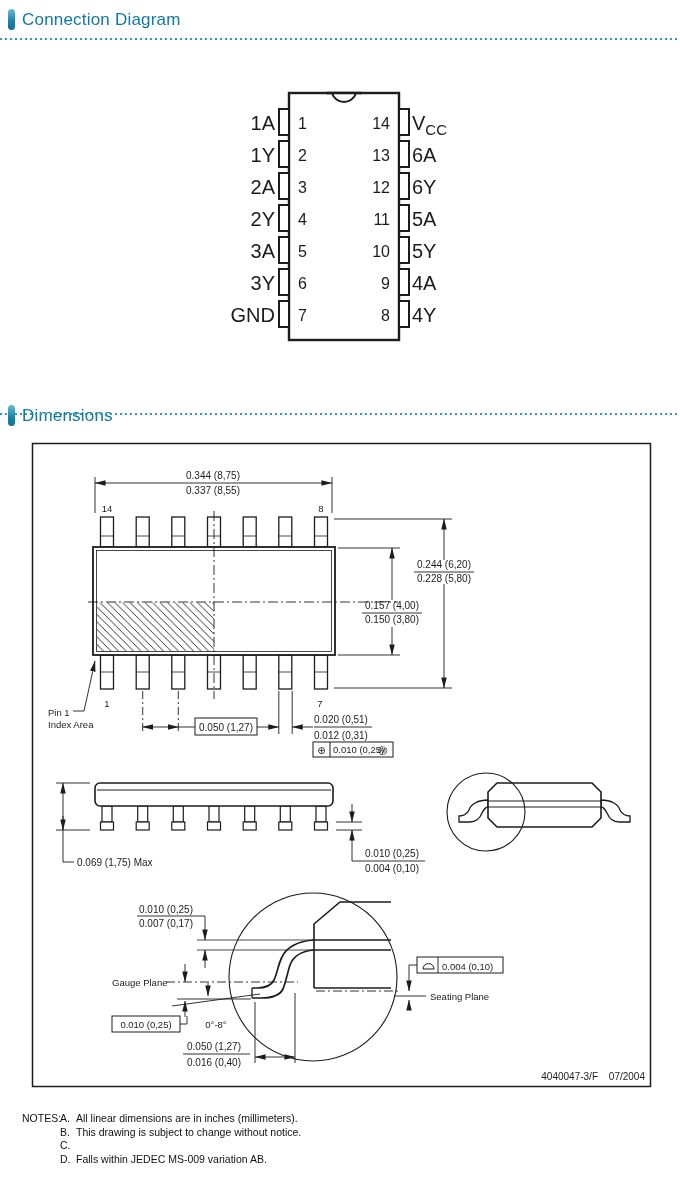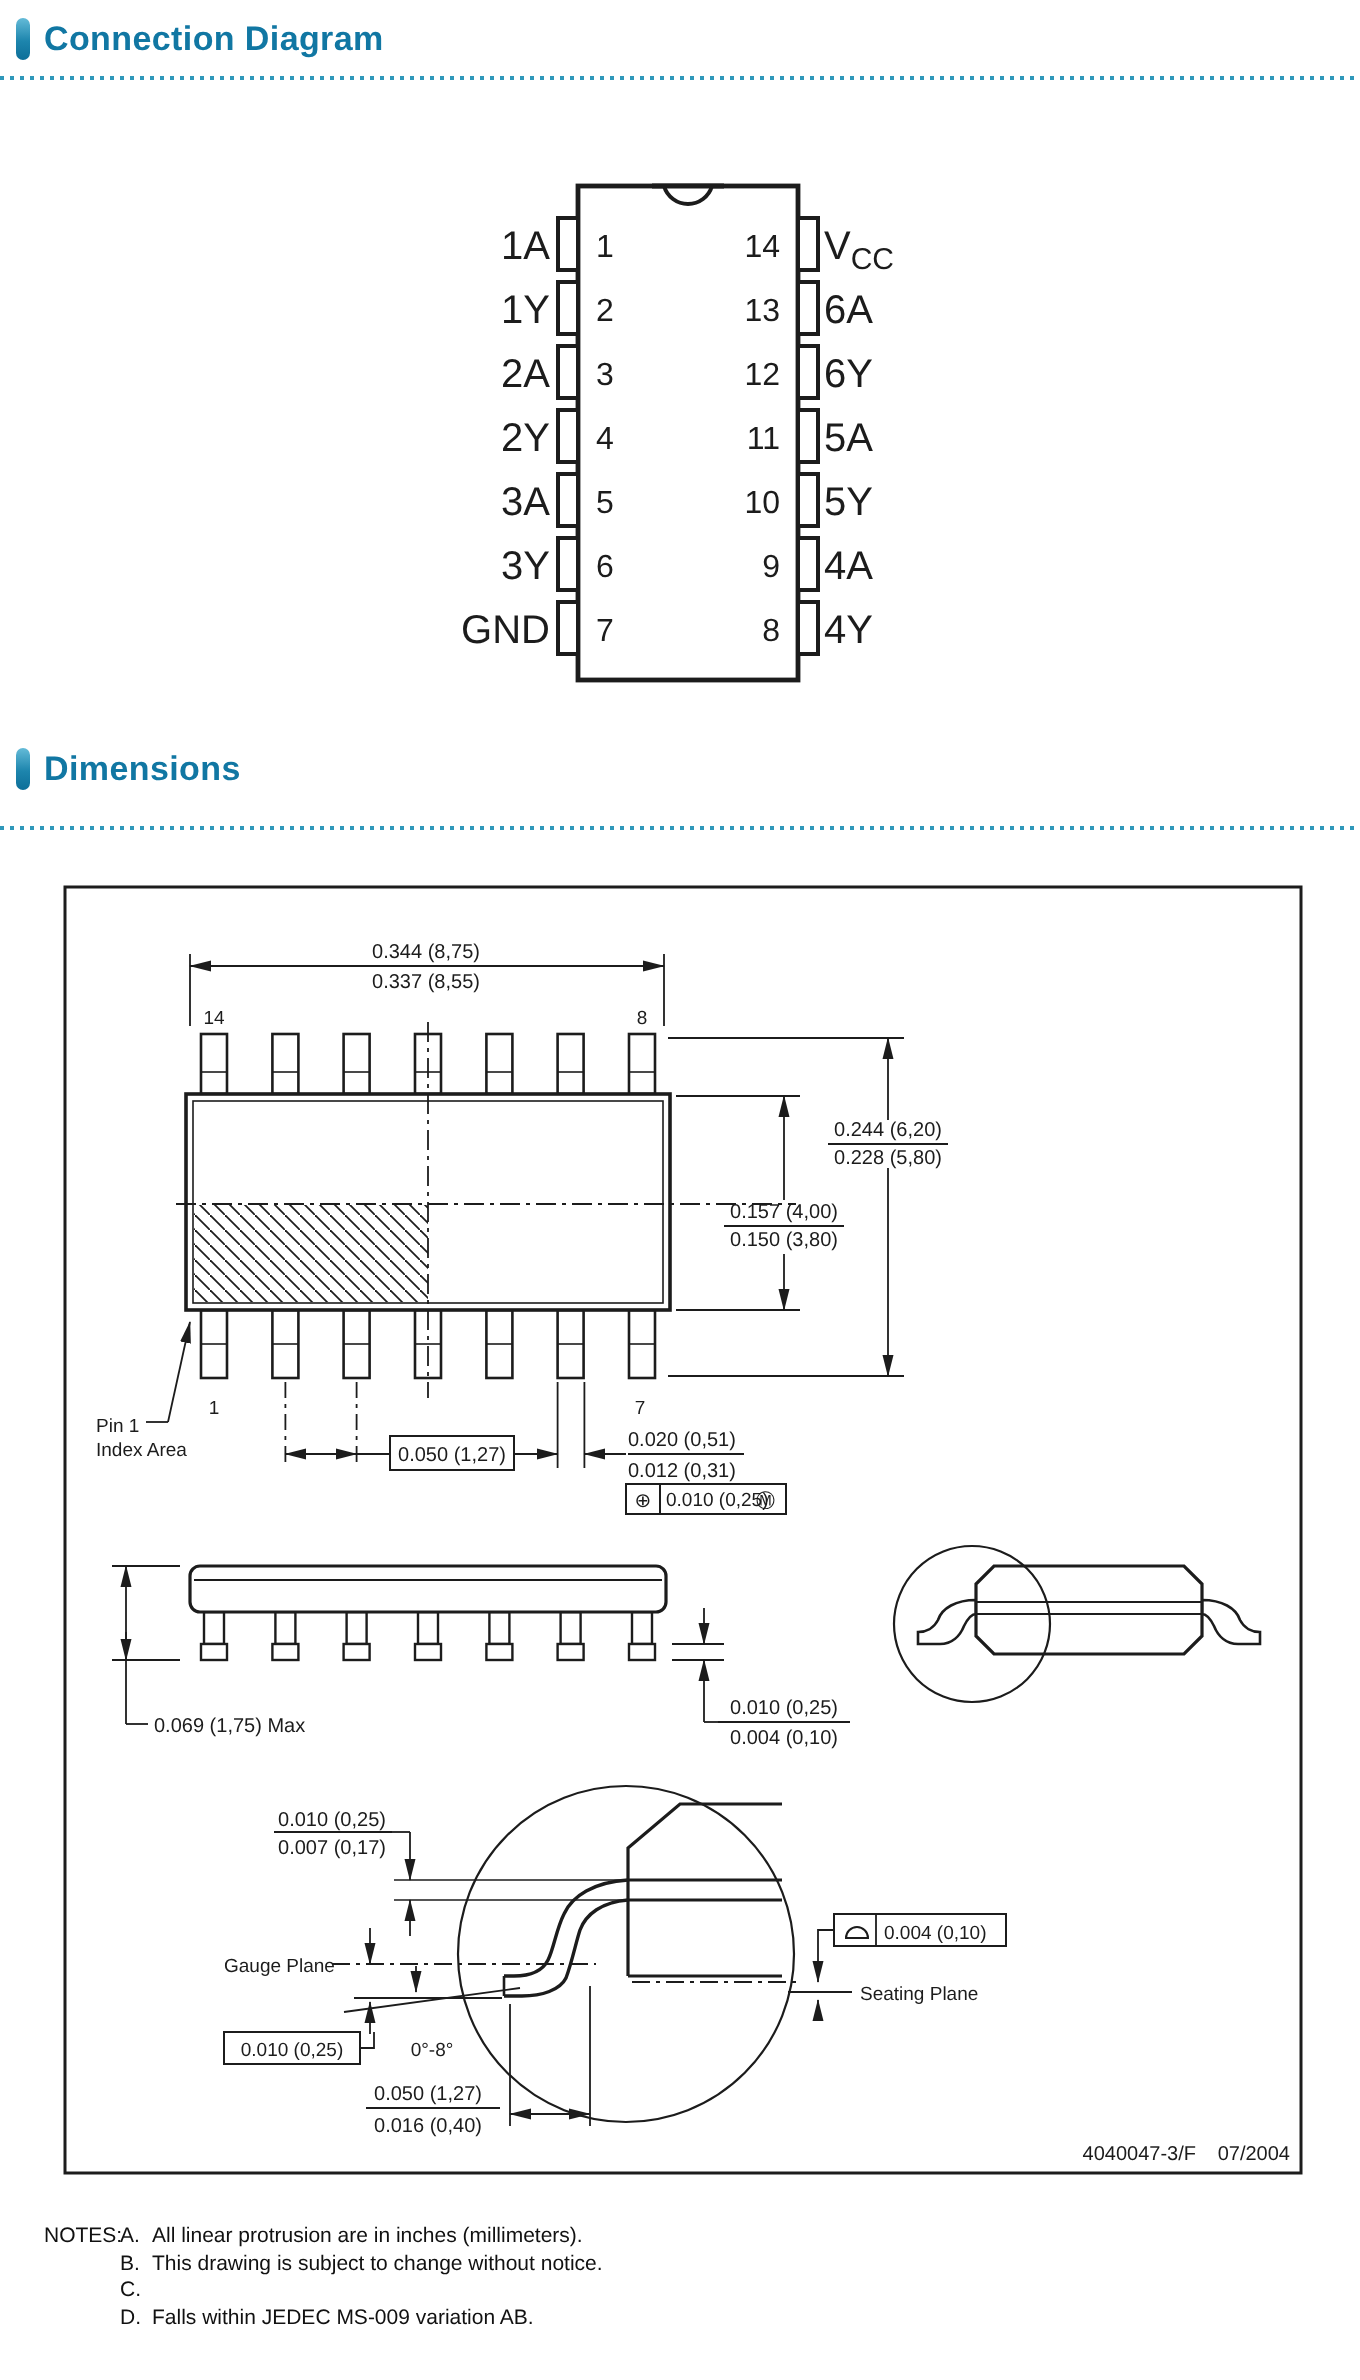--- a/index.html
+++ b/index.html
@@ -1,21 +1,21 @@
 <!DOCTYPE html>
 <html><head>
 <meta charset="utf-8">
 <style>
   html,body{margin:0;padding:0}
   body{width:680px;height:1190px;position:relative;background:#fff;
        font-family:"Liberation Sans","DejaVu Sans",sans-serif;color:#111}
   .sec-head{position:absolute;left:0;display:flex;align-items:center;gap:7px;padding-left:8px}
   .pill{width:7px;height:21px;border-radius:3.5px;
         background:linear-gradient(180deg,#64bbd8 0%,#1d85ad 55%,#0d6f99 100%)}
-  .sec-title{font-size:17px;font-weight:bold;color:#1177a3;margin:0;letter-spacing:.2px}
+  .sec-title{font-size:17px;font-weight:normal;color:#1177a3;margin:0;letter-spacing:.2px}
   .dots{position:absolute;left:0;width:680px;height:2px;
         background:repeating-linear-gradient(90deg,#2f98ba 0 2px,transparent 2px 5px)}
   svg{position:absolute}
   svg text{font-family:"Liberation Sans","DejaVu Sans",sans-serif;fill:#1c1c1c;stroke:none}
   .pnum{font-size:16px}
   .plbl{font-size:20px}
   .dt{font-size:10px}
   .dts{font-size:9.5px}
   .notes{position:absolute;left:22px;top:1112px;width:640px;font-size:10.5px;line-height:13.6px}
   .notes-label{position:absolute;left:0;top:0}
@@ -81,21 +81,21 @@
     <text class="plbl" x="412" y="129.5"><tspan>V</tspan><tspan font-size="15" dy="5">CC</tspan></text>
     <text class="plbl" x="412" y="161.5">6A</text>
     <text class="plbl" x="412" y="193.5">6Y</text>
     <text class="plbl" x="412" y="225.5">5A</text>
     <text class="plbl" x="412" y="257.5">5Y</text>
     <text class="plbl" x="412" y="289.5">4A</text>
     <text class="plbl" x="412" y="321.5">4Y</text>
   </g>
 </svg>
 
-<div class="sec-head" style="top:374px">
+<div class="sec-head" style="top:405px">
   <span class="pill"></span>
   <h2 class="sec-title">Dimensions</h2>
 </div>
 <div class="dots" style="top:413px"></div>
 
 <svg style="left:30px;top:441px" width="624" height="650" viewBox="30 441 624 650">
   <defs>
     <marker id="ae" viewBox="0 0 12 6" markerWidth="11" markerHeight="6" refX="11.5" refY="3" orient="auto" markerUnits="userSpaceOnUse">
         <path d="M0,0 L12,3 L0,6 Z" fill="#1c1c1c"></path>
       </marker>
@@ -335,21 +335,21 @@
 
   <text class="dt" text-anchor="end" x="598" y="1080">4040047-3/F</text>
   <text class="dt" text-anchor="end" x="645" y="1080">07/2004</text>
 </svg>
 
 <div class="notes">
   <div class="notes-label">NOTES:</div>
   <div class="note-rows">
     <div class="note-row">
       <span class="note-letter">A.</span>
-      <span class="note-text">All linear protrusion are in inches (millimeters).</span>
+      <span class="note-text">All linear dimensions are in inches (millimeters).</span>
     </div>
     <div class="note-row">
       <span class="note-letter">B.</span>
       <span class="note-text">This drawing is subject to change without notice.</span>
     </div>
     <div class="note-row">
       <span class="note-letter">C.</span>
     </div>
     <div class="note-row">
       <span class="note-letter">D.</span>

